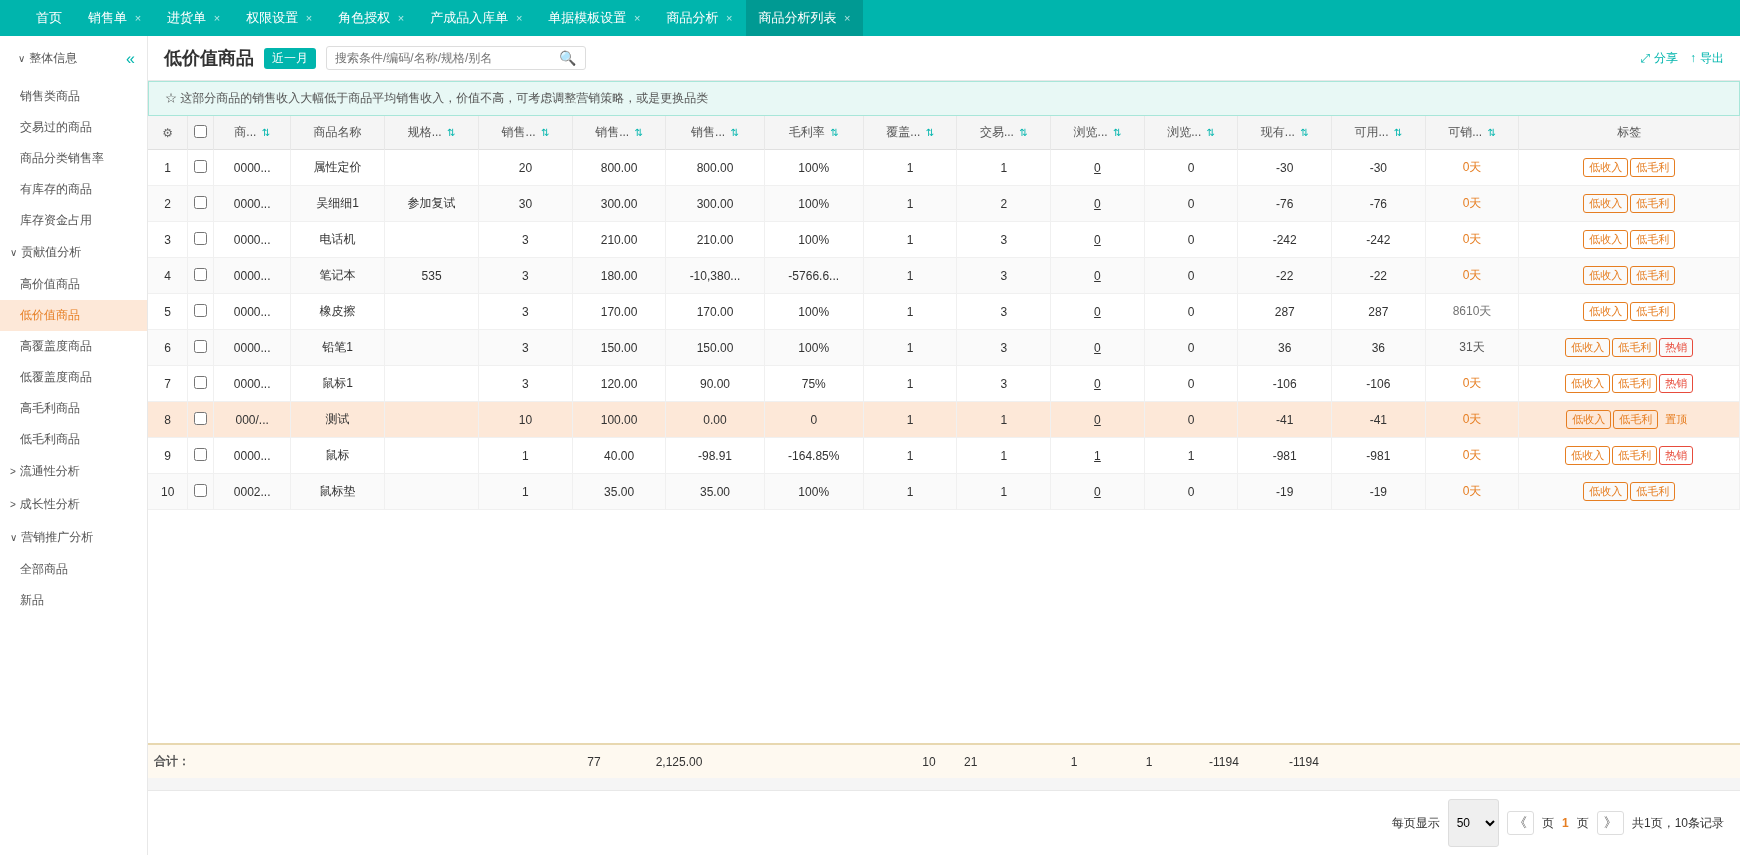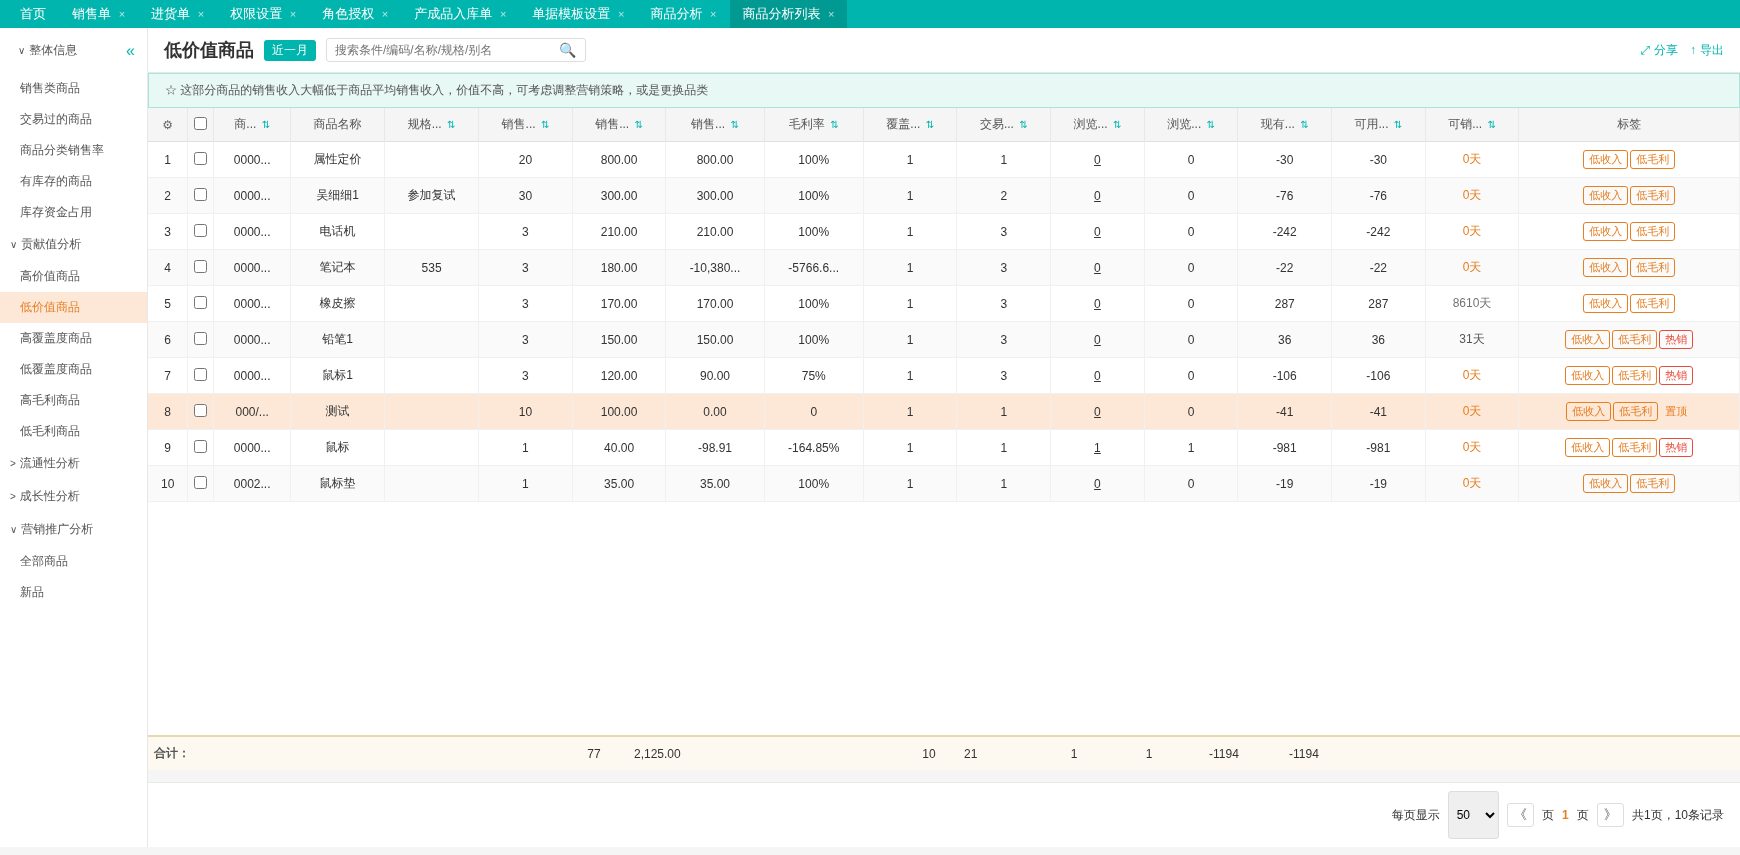--- a/index.html
+++ b/index.html
@@ -3,22 +3,22 @@
   <meta charset="utf-8">
   <style>
     * { box-sizing: border-box; margin: 0; padding: 0; }
     body { font-family: "Microsoft YaHei", Arial, sans-serif; font-size: 12px; background: #f5f5f5; color: #333; }
 
     
     .top-nav {
       background: #00b5ad;
       display: flex;
       align-items: center;
-      height: 28px;
-      padding: 0 8px;
+      height: 36px;
+      padding: 0 24px;
       gap: 2px;
     }
     .nav-item {
       color: #fff;
       padding: 0 12px;
       height: 36px;
       line-height: 36px;
       cursor: pointer;
       white-space: nowrap;
       font-size: 13px;
@@ -558,21 +558,21 @@
 
     <div class="footer-summary">
       <span class="summary-label">合计：</span>
       <div style="display:flex; gap:0; flex:1;">
         <div style="width:40px;text-align:center;"></div>
         <div style="width:24px;"></div>
         <div style="width:80px;"></div>
         <div style="width:120px;"></div>
         <div style="width:80px;"></div>
         <div style="width:80px; text-align:center;">77</div>
-        <div style="width:90px; text-align:left;">2,125.00</div>
+        <div style="width:90px; text-align:center;">2,125.00</div>
         <div style="width:90px;"></div>
         <div style="width:80px;"></div>
         <div style="width:70px; text-align:center;">10</div>
         <div style="width:70px; text-align:left;">21</div>
         <div style="width:80px; text-align:center;">1</div>
         <div style="width:70px; text-align:center;">1</div>
         <div style="width:80px; text-align:center;">-1194</div>
         <div style="width:80px; text-align:center;">-1194</div>
       </div>
     </div>

